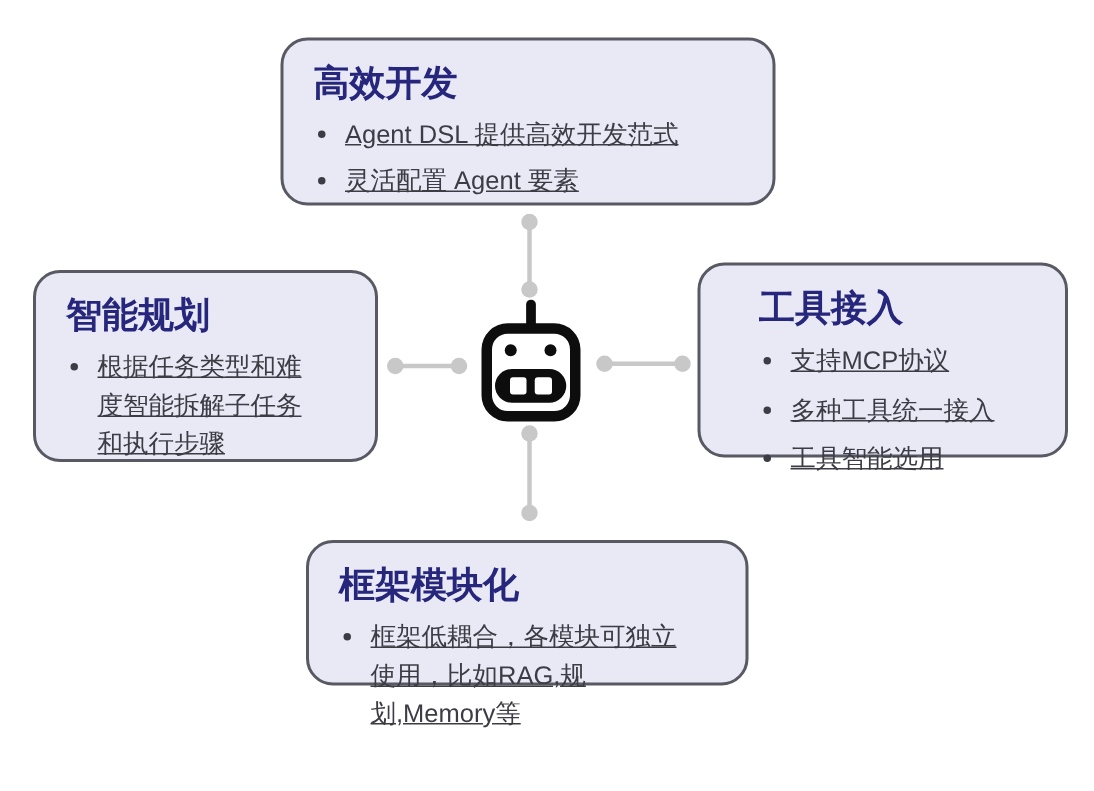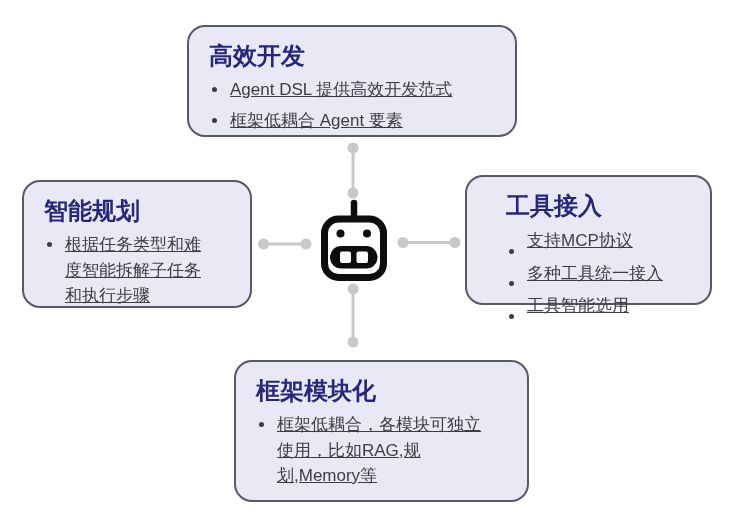--- a/index.html
+++ b/index.html
@@ -32,38 +32,38 @@
     position:absolute;
     box-sizing:border-box;
     background:var(--box-fill);
     border:2px solid var(--box-border);
     border-radius:18px;
     padding:12px 18px 10px 18px;
   }
   .card-top{left:187px;top:25px;width:330px;height:112px;}
   .card-left{left:22px;top:180px;width:230px;height:128px;}
   .card-right{left:465px;top:175px;width:247px;height:130px;padding-left:37px;}
-  .card-bottom{left:234px;top:360px;width:295px;height:142px;}
+  .card-bottom{left:204px;top:360px;width:295px;height:97px;}
   .card-title{
     font-size:24px;
     font-weight:bold;
     color:var(--title-color);
     margin:2px 0 6px 2px;
     line-height:1.25;
   }
   .bullet-row{
     display:flex;
     align-items:flex-start;
     margin-top:5px;
     font-size:17px;
     line-height:1.5;
     color:var(--body-color);
     text-decoration:underline;
   }
-  .card-right .bullet-row{margin-top:7px;align-items:flex-end;}
+  .card-right .bullet-row{margin-top:7px;}
   .bullet-dot{
     flex:none;
     width:5px;height:5px;
     border-radius:50%;
     background:var(--body-color);
     margin:10px 13px 0 5px;
   }
   .bullet-text{flex:0 1 auto;}
   .card-left .bullet-text{max-width:140px;}
   .card-bottom .bullet-text{max-width:212px;}
@@ -103,21 +103,21 @@
   </svg>
 
   <div class="card card-top">
     <div class="card-title">高效开发</div>
     <div class="bullet-row">
       <span class="bullet-dot"></span>
       <span class="bullet-text">Agent DSL 提供高效开发范式</span>
     </div>
     <div class="bullet-row">
       <span class="bullet-dot"></span>
-      <span class="bullet-text">框架低耦合 Agent 要素</span>
+      <span class="bullet-text">灵活配置 Agent 要素</span>
     </div>
   </div>
 
   <div class="card card-left">
     <div class="card-title">智能规划</div>
     <div class="bullet-row">
       <span class="bullet-dot"></span>
       <span class="bullet-text">根据任务类型和难度智能拆解子任务和执行步骤</span>
     </div>
   </div>

